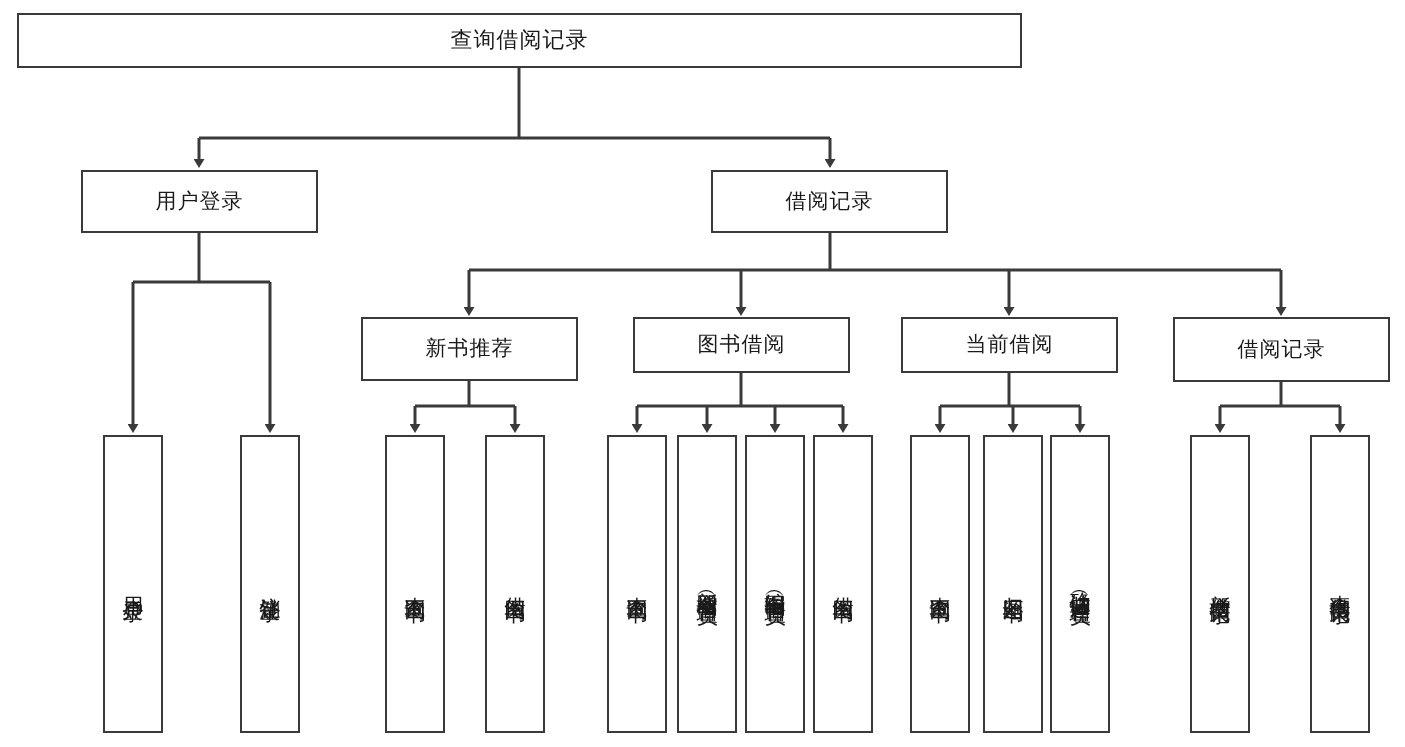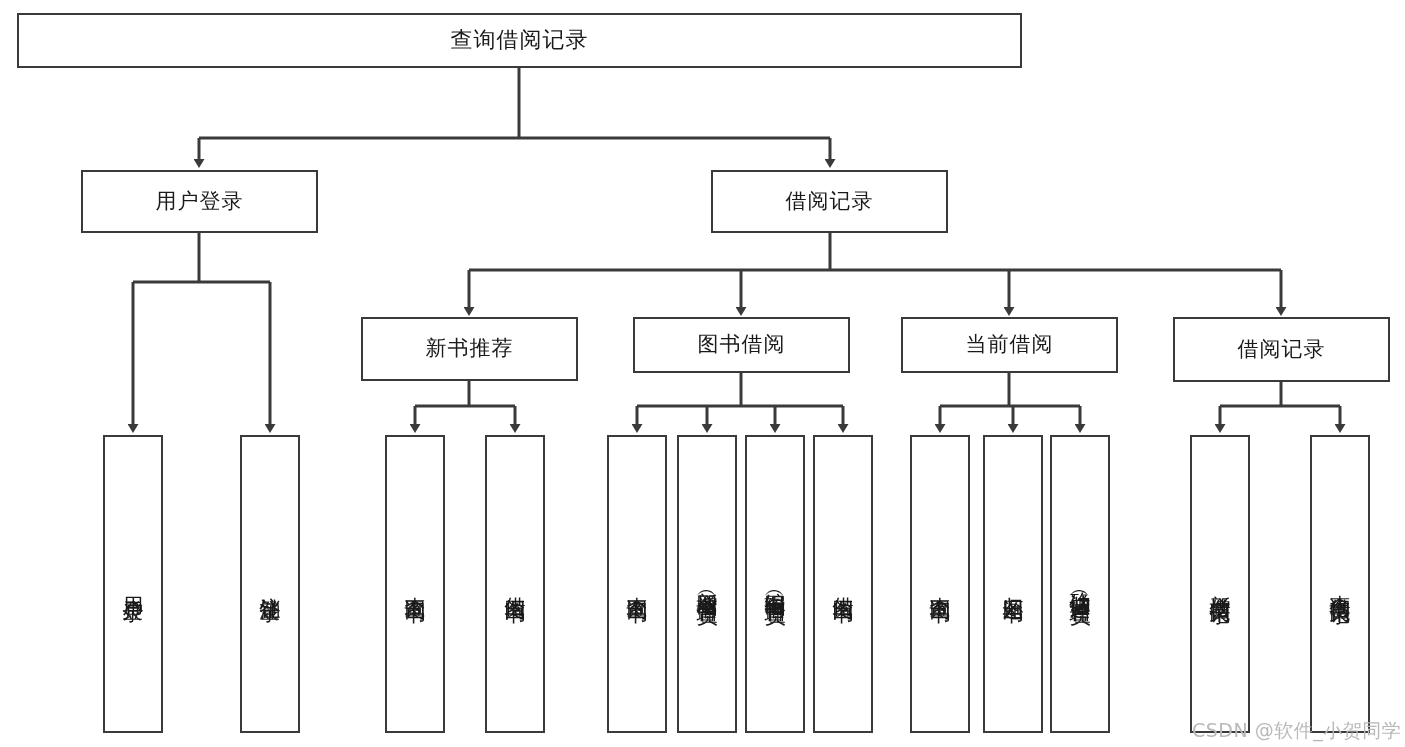--- a/index.html
+++ b/index.html
@@ -179,15 +179,14 @@
   <div class="node node-v" id="n-lf-10" style="left: 1050px; top: 435px; width: 60px; height: 298px;">
     <span class="vlabel">确认归还（管理员）</span>
   </div>
   <div class="node node-v" id="n-lf-11" style="left: 1190px; top: 435px; width: 60px; height: 298px;">
     <span class="vlabel">新增借阅记录</span>
   </div>
   <div class="node node-v" id="n-lf-12" style="left: 1310px; top: 435px; width: 60px; height: 298px;">
     <span class="vlabel">查询借阅记录</span>
   </div>
 
-  <div class="watermark" style="left: 1192px; top: 718px;">CSDN @软件_小贺同学</div>
 
 </div>
 
 </body></html>

